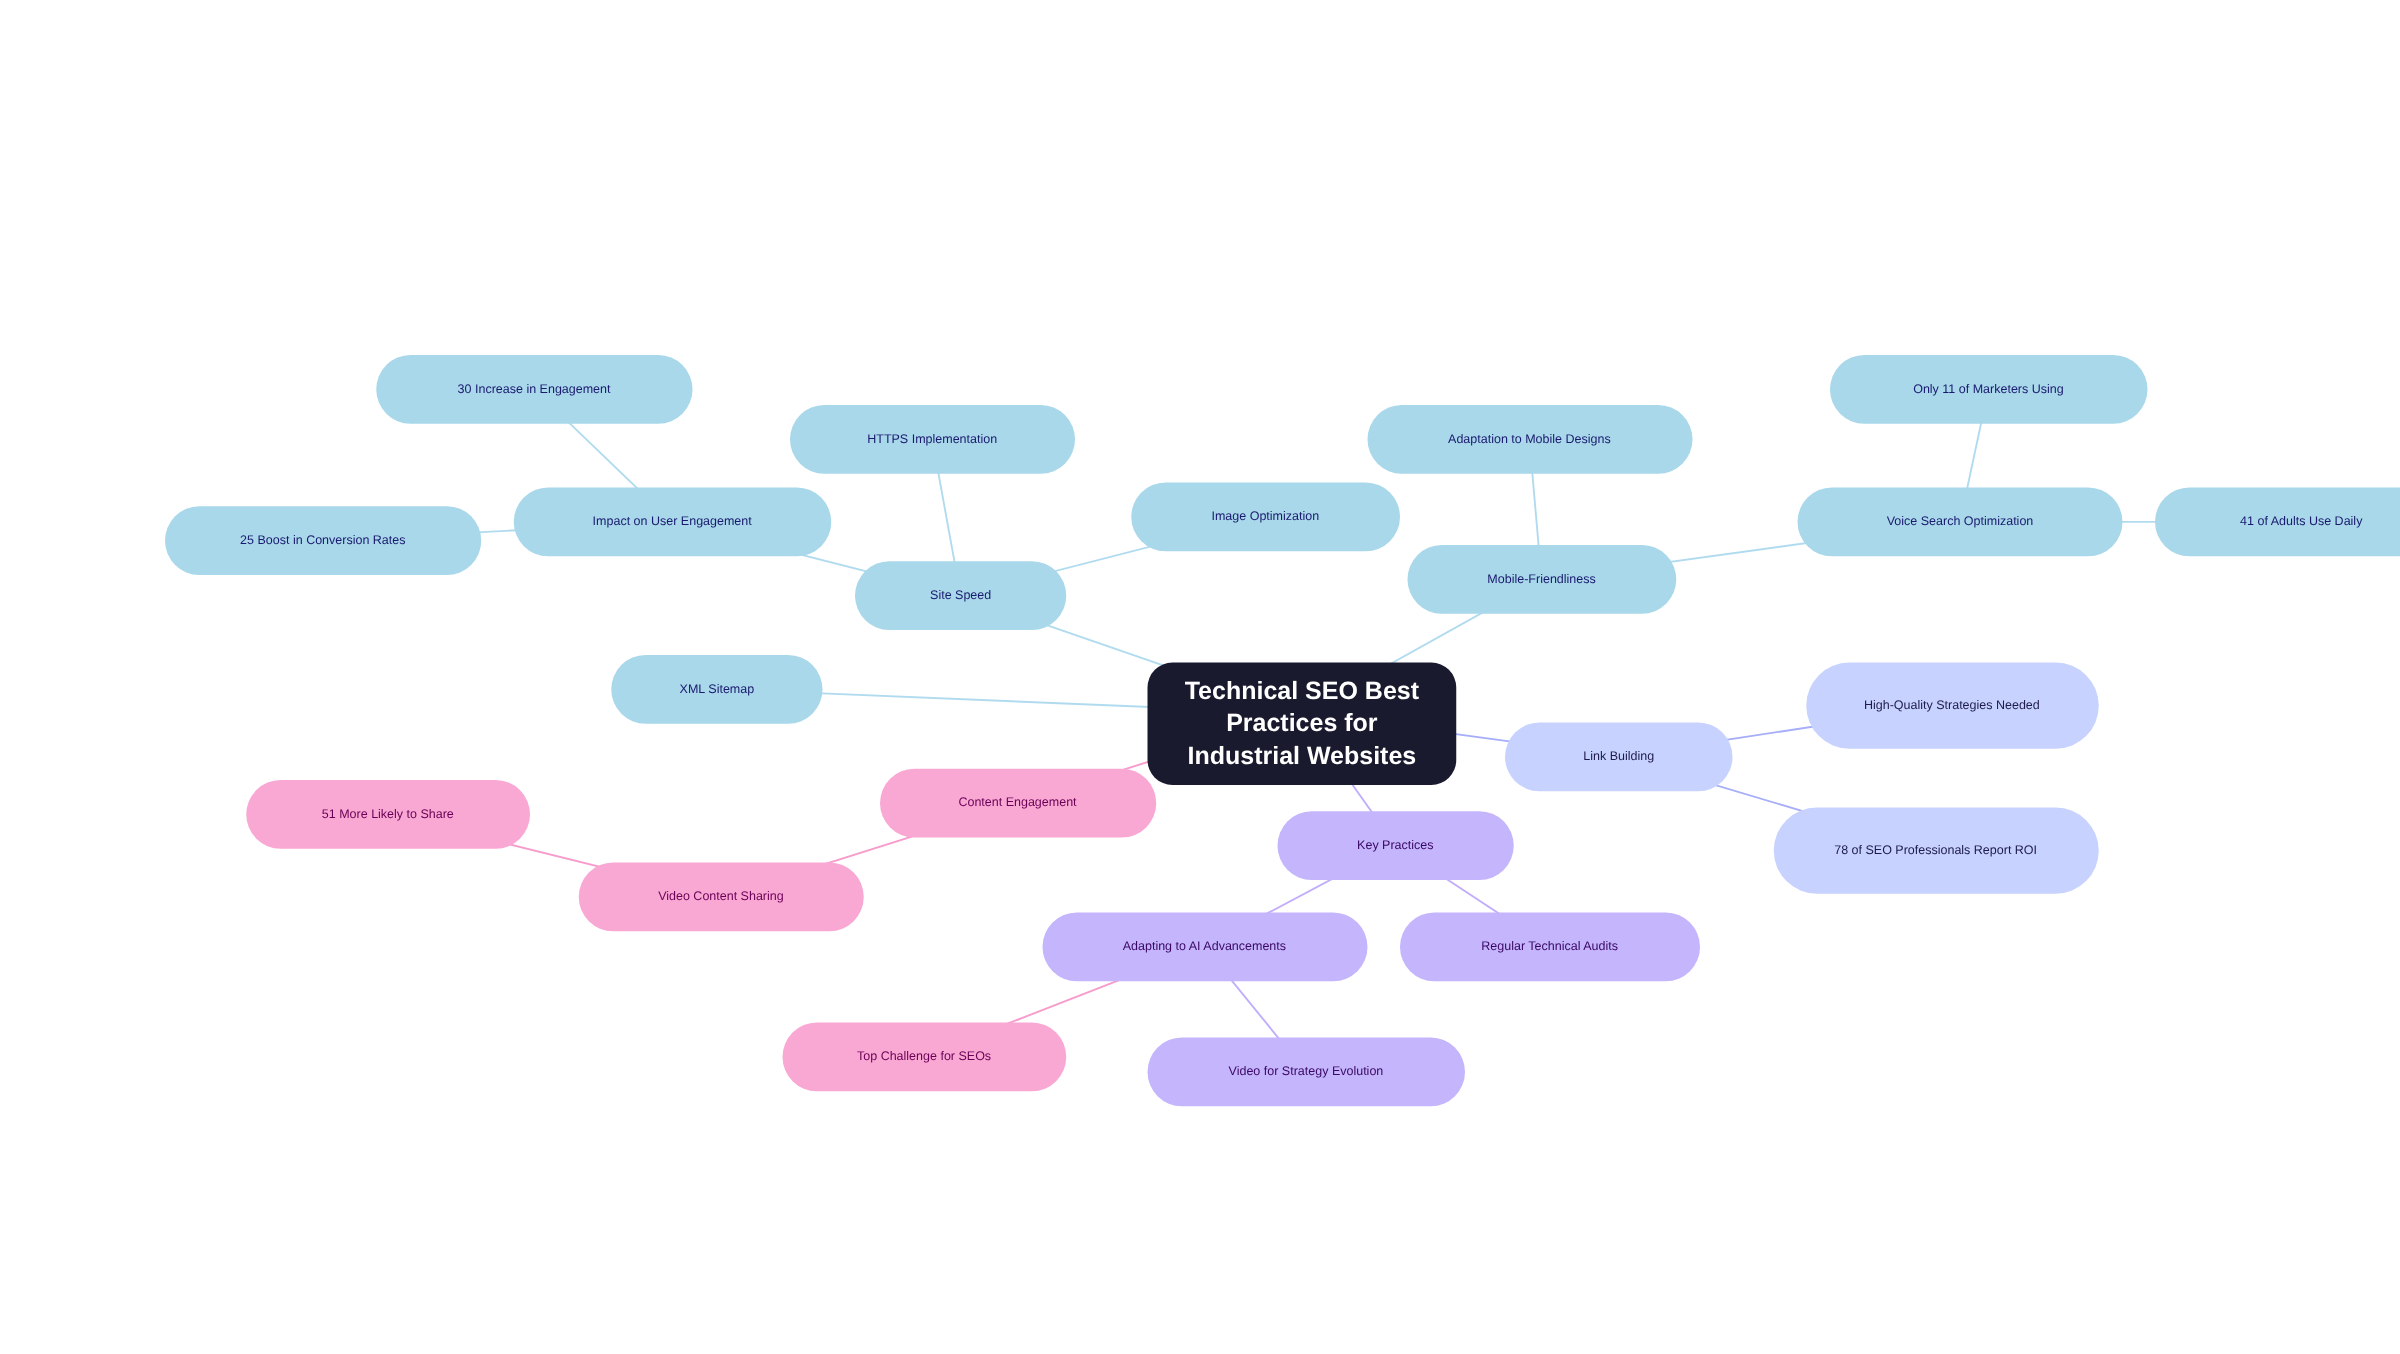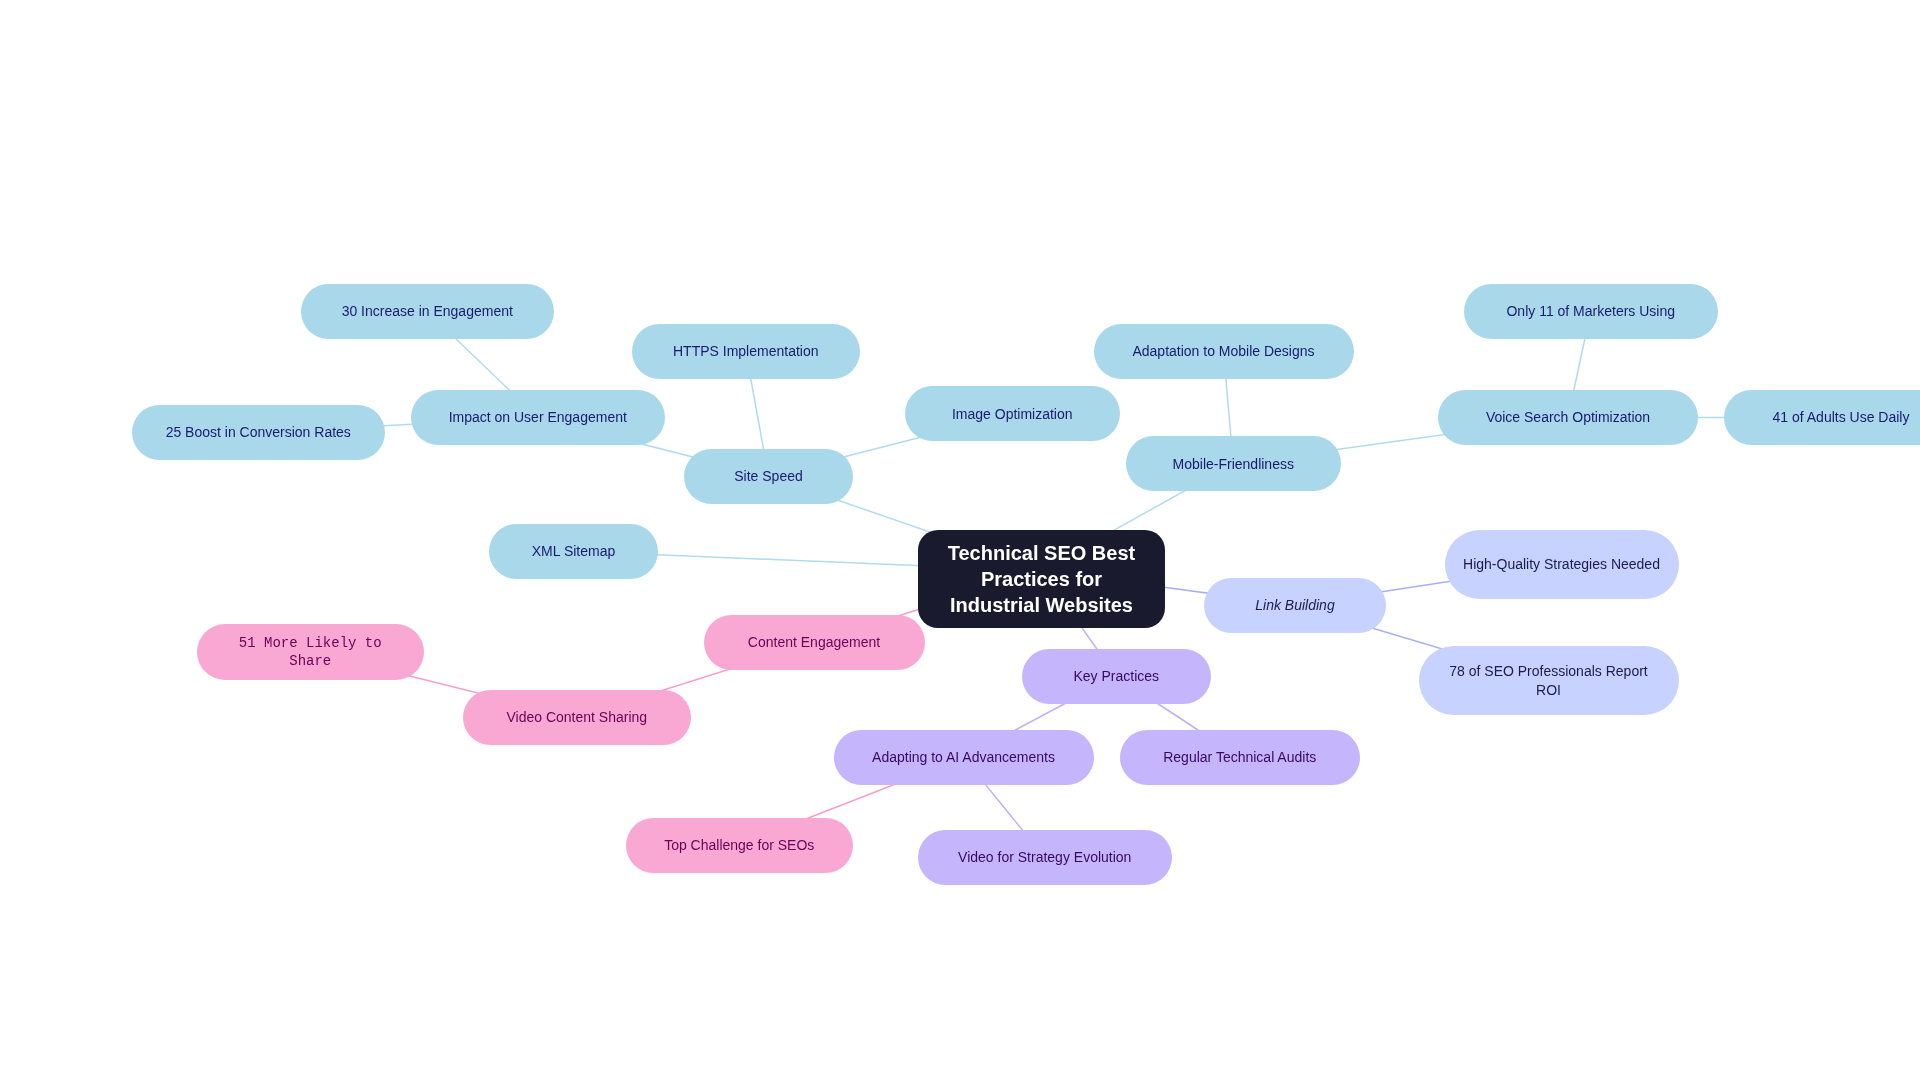--- a/index.html
+++ b/index.html
@@ -23,21 +23,21 @@
       height: 1083px;
       pointer-events: none;
     }
     .node {
       position: absolute;
       border-radius: 50px;
       display: flex;
       align-items: center;
       justify-content: center;
       text-align: center;
-      font-size: 14px;
+      font-size: 10px;
       font-weight: 500;
       padding: 10px 18px;
       line-height: 1.3;
       cursor: default;
     }
     .node-center {
       background: #1a1a2e;
       color: #ffffff;
       font-size: 20px;
       font-weight: 600;
@@ -96,26 +96,26 @@
     <div class="node node-blue" style="left: 489px; top: 523.75px; width: 169px; min-height: 55px;">XML Sitemap</div>
     <div class="node node-blue" style="left: 905px; top: 386.25px; width: 214.5px; min-height: 55px;">Image Optimization</div>
     <div class="node node-blue" style="left: 411px; top: 390px; width: 253.5px; min-height: 55px;">Impact on User Engagement</div>
     <div class="node node-blue" style="left: 131.5px; top: 405px; width: 253.5px; min-height: 55px;">25 Boost in Conversion Rates</div>
     <div class="node node-blue" style="left: 300.5px; top: 283.75px; width: 253.5px; min-height: 55px;">30 Increase in Engagement</div>
     <div class="node node-blue" style="left: 1126px; top: 436.25px; width: 214.5px; min-height: 55px;">Mobile-Friendliness</div>
     <div class="node node-blue" style="left: 1093.5px; top: 323.75px; width: 260px; min-height: 55px;">Adaptation to Mobile Designs</div>
     <div class="node node-blue" style="left: 1438px; top: 390px; width: 260px; min-height: 55px;">Voice Search Optimization</div>
     <div class="node node-blue" style="left: 1464px; top: 283.75px; width: 253.5px; min-height: 55px;">Only 11 of Marketers Using</div>
     <div class="node node-blue" style="left: 1724px; top: 390px; width: 234px; min-height: 55px;">41 of Adults Use Daily</div>
-    <div class="node node-lavender" style="left: 1204px; top: 577.5px; width: 182px; min-height: 55px; font-style: italic;">Link Building</div>
+    <div class="node node-lavender" style="left: 1204px; top: 577.5px; width: 182px; min-height: 55px;">Link Building</div>
     <div class="node node-lavender" style="left: 1444.5px; top: 530px; width: 234px; min-height: 68.75px;">High-Quality Strategies
 Needed</div>
     <div class="node node-lavender" style="left: 1418.5px; top: 646.25px; width: 260px; min-height: 68.75px;">78 of SEO Professionals Report
 ROI</div>
     <div class="node node-purple" style="left: 1022px; top: 648.75px; width: 188.5px; min-height: 55px;">Key Practices</div>
     <div class="node node-purple" style="left: 833.5px; top: 730px; width: 260px; min-height: 55px;">Adapting to AI Advancements</div>
     <div class="node node-purple" style="left: 1119.5px; top: 730px; width: 240.5px; min-height: 55px;">Regular Technical Audits</div>
     <div class="node node-purple" style="left: 918px; top: 830px; width: 253.5px; min-height: 55px;">Video for Strategy Evolution</div>
     <div class="node node-pink" style="left: 625.5px; top: 817.5px; width: 227.5px; min-height: 55px;">Top Challenge for SEOs</div>
     <div class="node node-pink" style="left: 703.5px; top: 615px; width: 221px; min-height: 55px;">Content Engagement</div>
     <div class="node node-pink" style="left: 463px; top: 690px; width: 227.5px; min-height: 55px;">Video Content Sharing</div>
-    <div class="node node-pink" style="left: 196.5px; top: 623.75px; width: 227.5px; min-height: 55px; font-family: Liberation Mono, monospace;">51 More Likely to Share</div>
+    <div class="node node-pink" style="left: 196.5px; top: 623.75px; width: 227.5px; min-height: 55px;">51 More Likely to Share</div>
   </div>
 
 </body></html>

